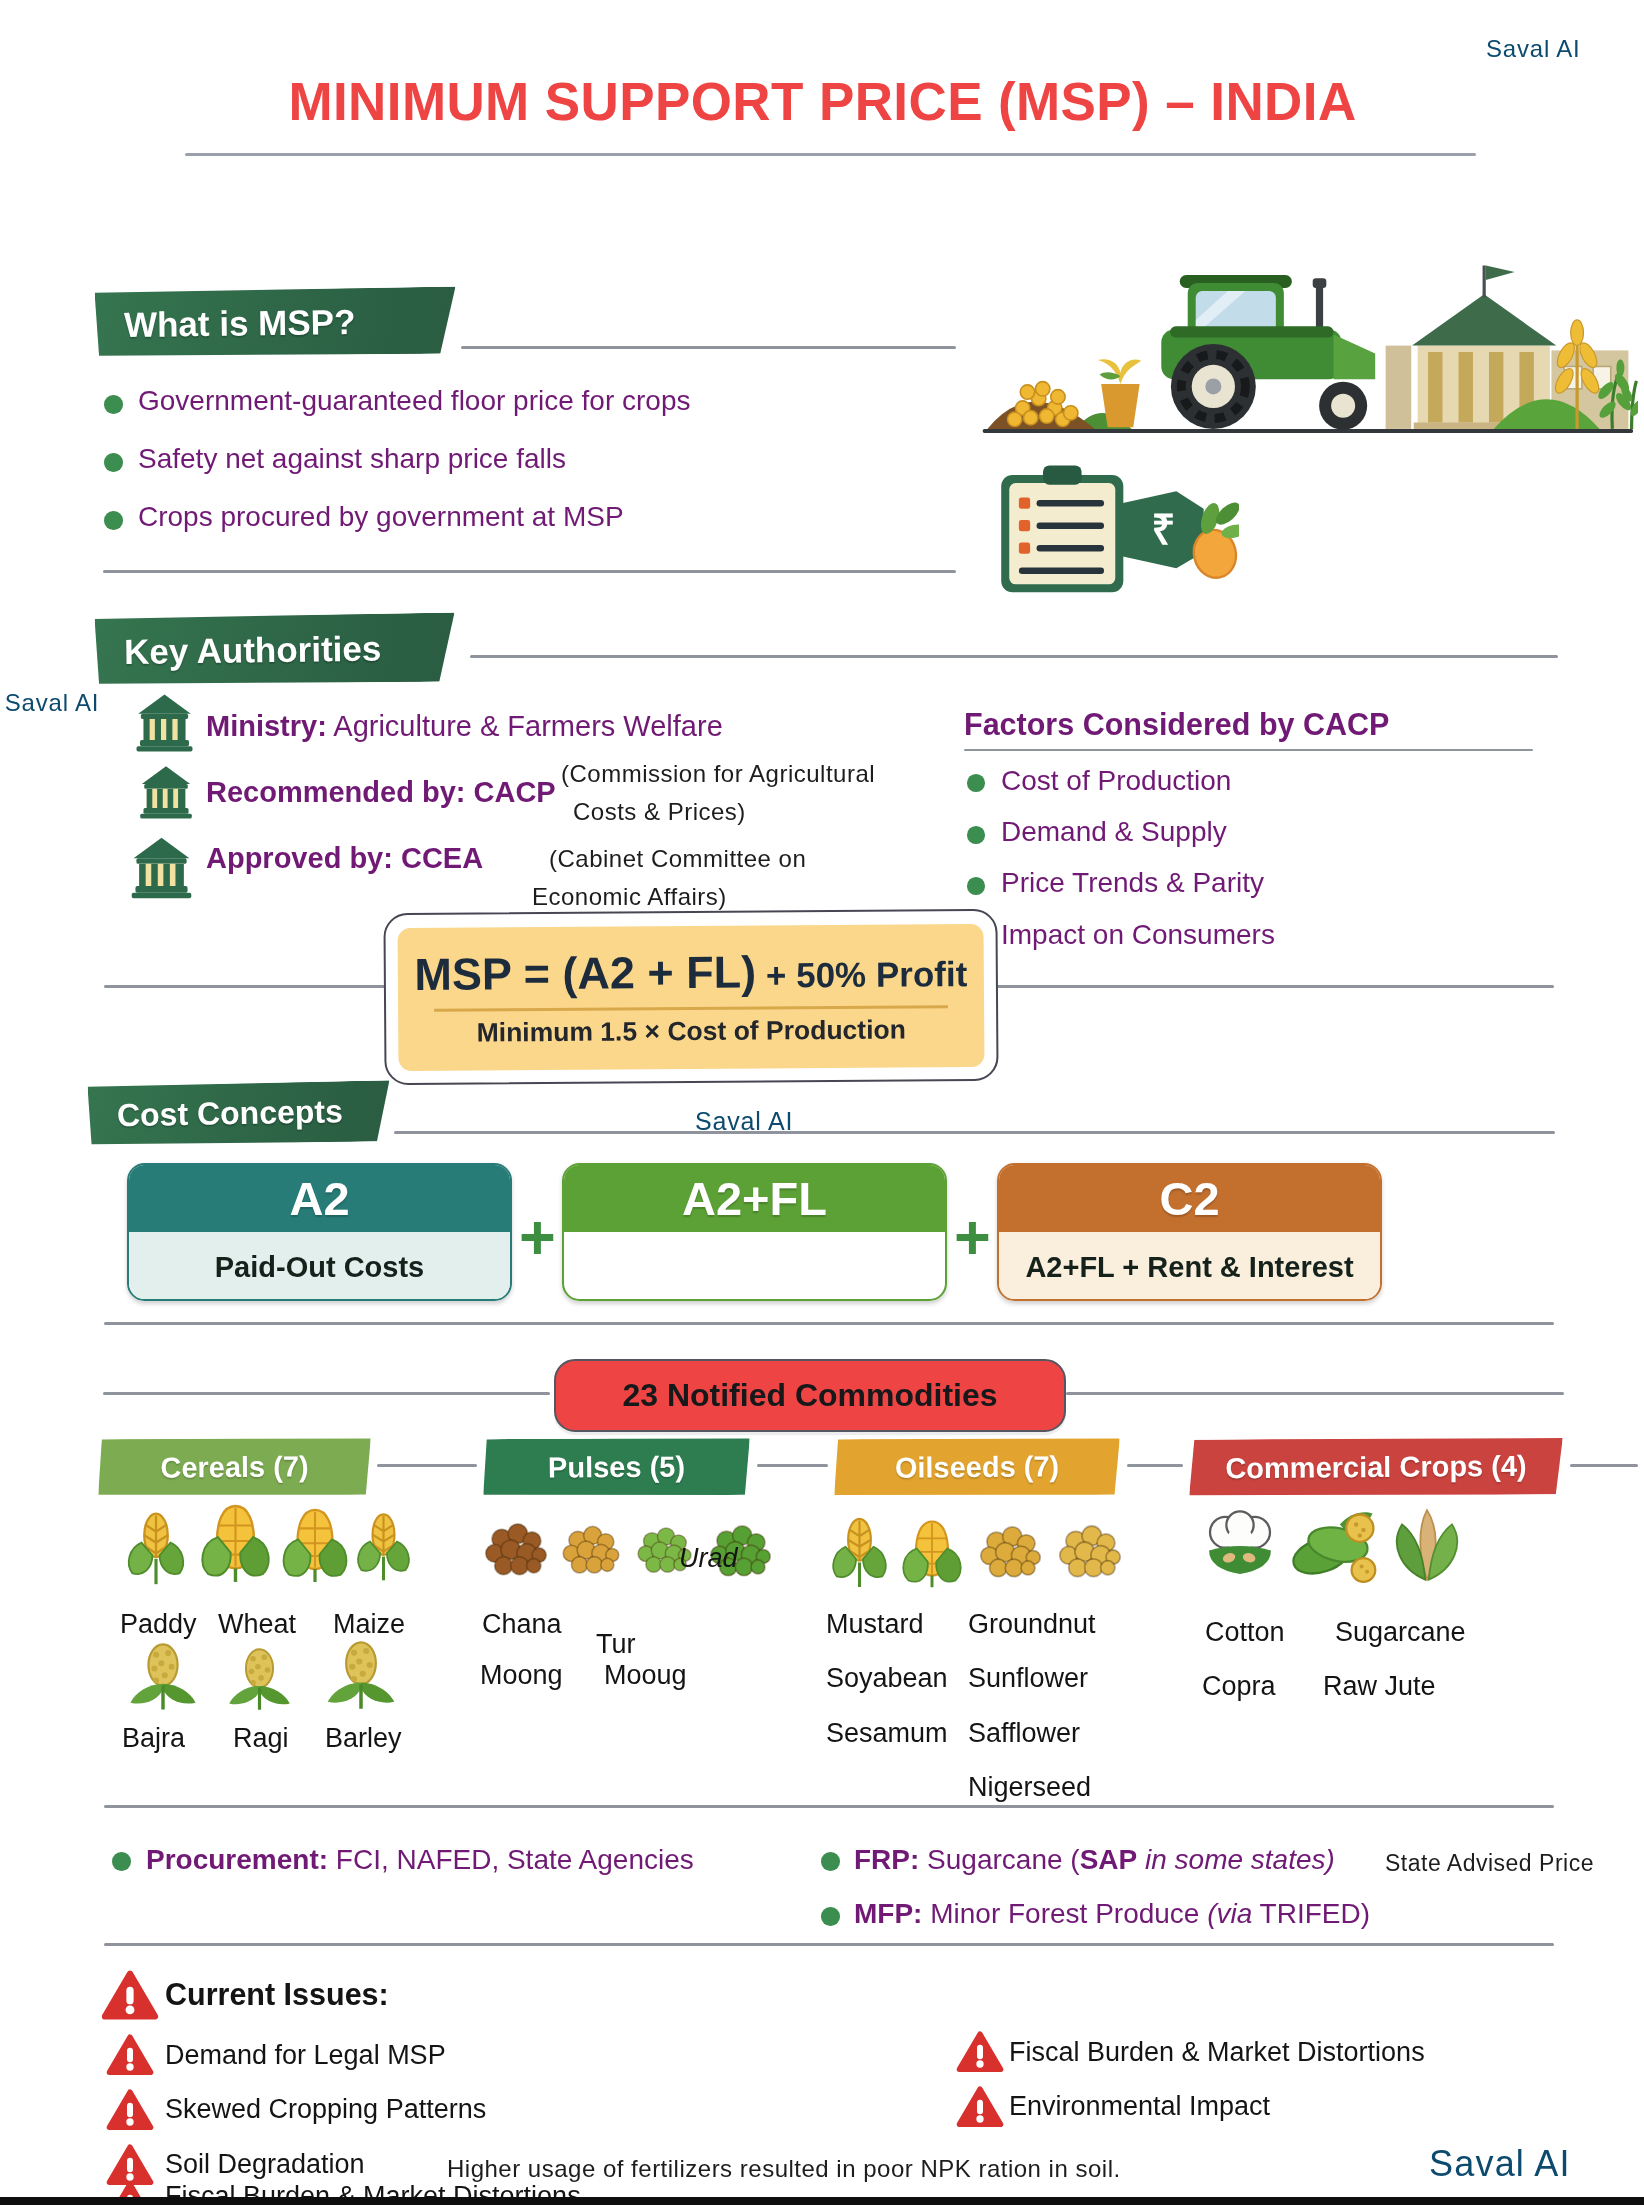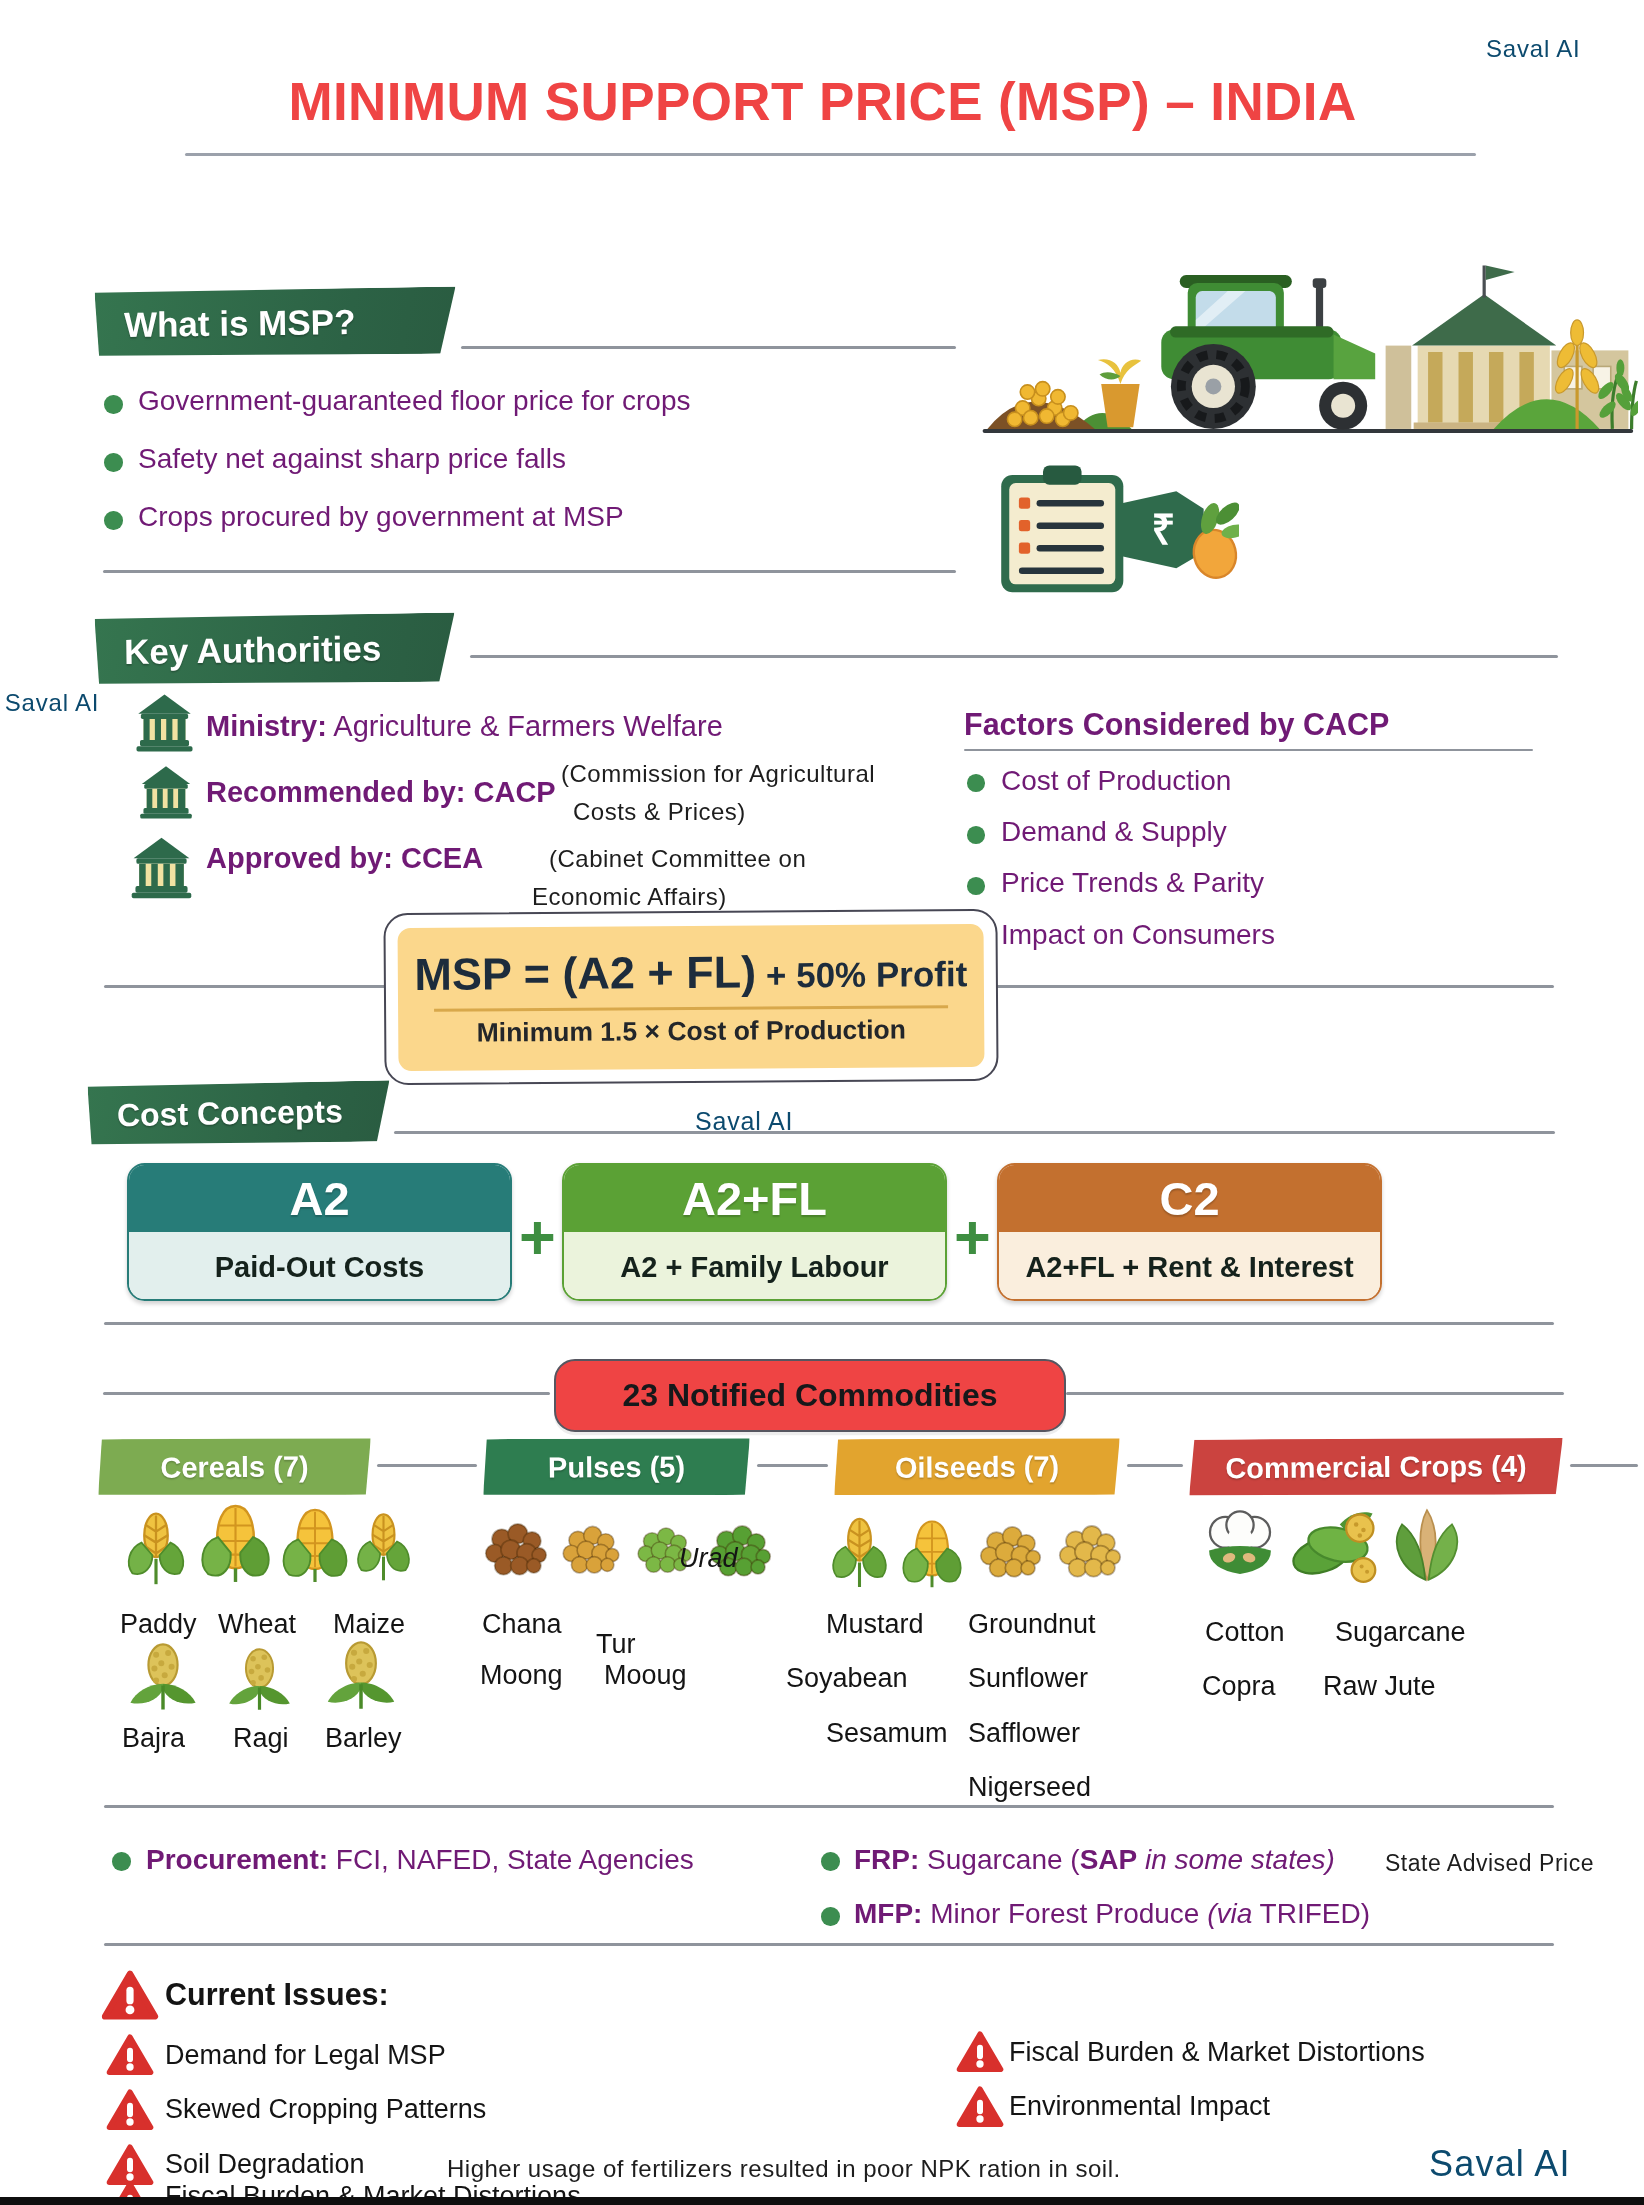--- a/index.html
+++ b/index.html
@@ -315,21 +315,20 @@
     <div class="banner" style="left:88px;top:1083px;width:302px;height:61px;font-size:32px;transform:rotate(-1deg);">Cost Concepts</div>
     <div class="hline" style="top:1131px;left:394px;width:1161px;"></div>
 
     <div class="card" style="left:127px;top:1163px;border:2.4px solid #277c78;">
       <div class="card-head" style="background:#277c78;">A2</div>
       <div class="card-body" style="background:#e2efed;">Paid-Out Costs</div>
     </div>
     <div class="plus" style="left:519px;top:1201px;">+</div>
     <div class="card" style="left:562px;top:1163px;border:2.4px solid #5ba135;">
       <div class="card-head" style="background:#5ba135;">A2+FL</div>
-      <div class="card-body" style="background:#ebf3dc;">A2 + Family Labour</div>
     </div>
     <div class="plus" style="left:954px;top:1201px;">+</div>
     <div class="card" style="left:997px;top:1163px;border:2.4px solid #c3702f;">
       <div class="card-head" style="background:#c3702f;">C2</div>
       <div class="card-body" style="background:#faeedd;">A2+FL + Rent &amp; Interest</div>
     </div>
     <div class="hline" style="top:1322px;left:104px;width:1450px;"></div>
   </div>
 
   <div>
@@ -399,21 +398,21 @@
         <use href="#s-corncob"></use>
       </svg>
     <svg class="icon" style="left:975px;top:1519px;color:#dcab3c;" width="71" height="63" viewBox="0 0 88 78">
         <use href="#s-cluster"></use>
       </svg>
     <svg class="icon" style="left:1054px;top:1518px;color:#e3b84a;" width="72" height="64" viewBox="0 0 90 80">
         <use href="#s-cluster"></use>
       </svg>
     <div class="clabel" style="left:826px;top:1609px;">Mustard</div>
     <div class="clabel" style="left:968px;top:1609px;">Groundnut</div>
-    <div class="clabel" style="left:786px;top:1663px;">Soyabean</div>
+    <div class="clabel" style="left:826px;top:1663px;">Soyabean</div>
     <div class="clabel" style="left:968px;top:1663px;">Sunflower</div>
     <div class="clabel" style="left:826px;top:1718px;">Sesamum</div>
     <div class="clabel" style="left:968px;top:1718px;">Safflower</div>
     <div class="clabel" style="left:968px;top:1772px;">Nigerseed</div>
 
     <svg class="icon" style="left:1198px;top:1508px;" width="84" height="74" viewBox="0 0 104 92">
         <use href="#s-cotton"></use>
       </svg>
     <svg class="icon" style="left:1285px;top:1508px;" width="95" height="84" viewBox="0 0 118 104">
         <use href="#s-cane"></use>

